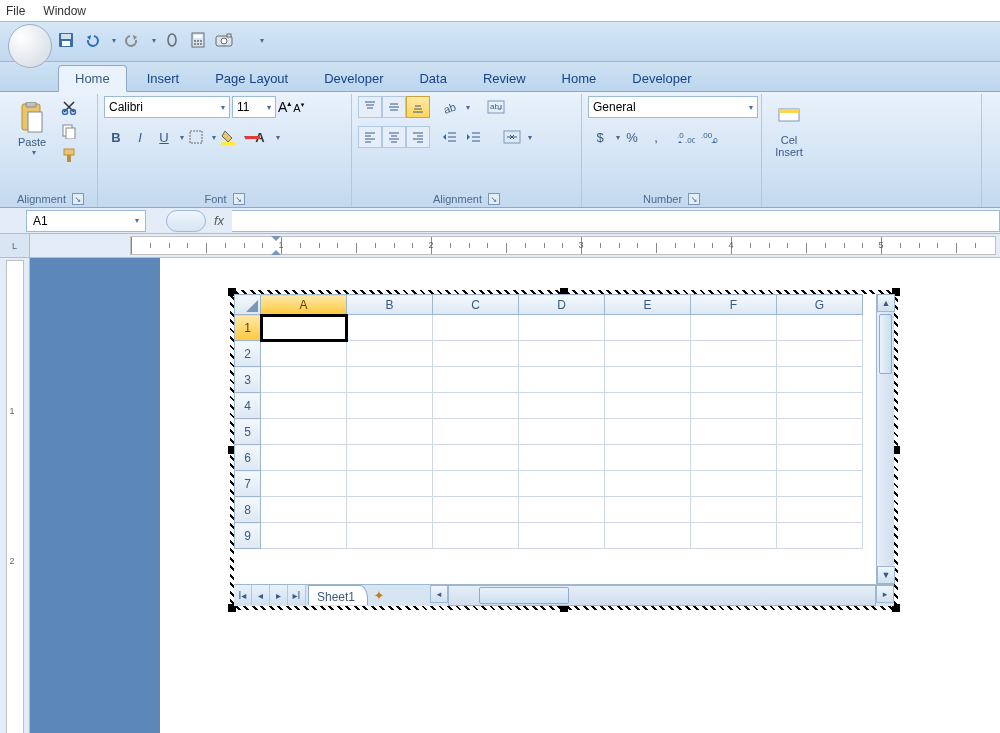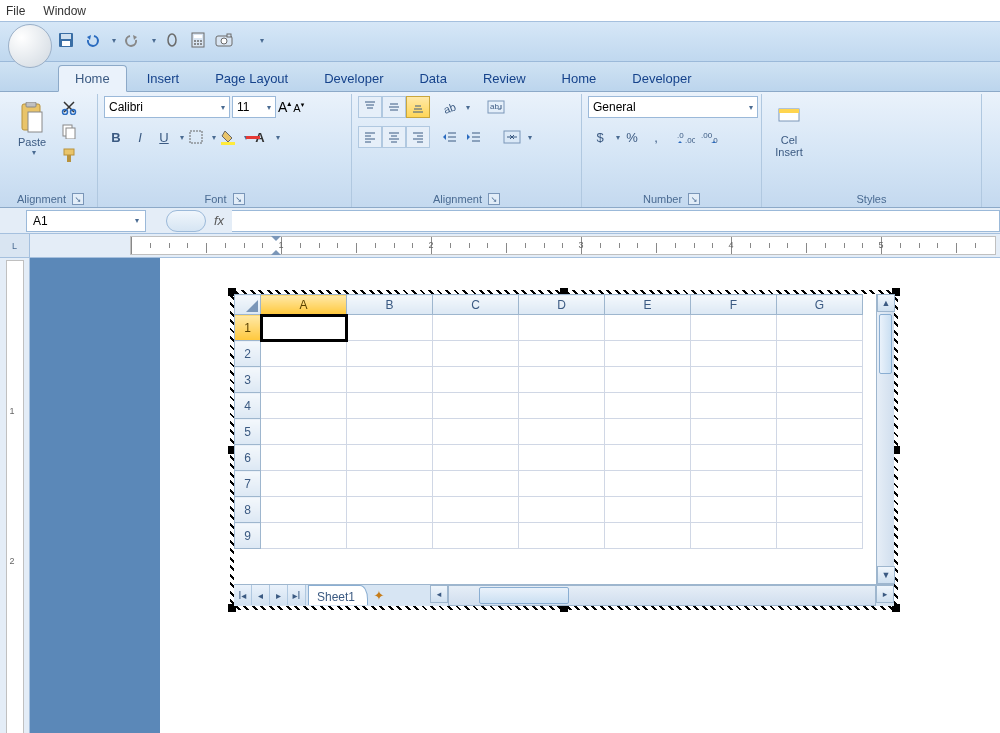--- a/index.html
+++ b/index.html
@@ -379,23 +379,20 @@
         <div class="icon">
             <svg width="26" height="26">
               <rect x="3" y="6" width="20" height="12" fill="#fff" stroke="#7a96b8"></rect>
               <rect x="3" y="6" width="20" height="4" fill="#ffd54f"></rect>
             </svg>
           </div>
         <span>Cel</span>
         <span>Insert</span>
       </div>
     </div>
-    <div class="group-label">
-        <span>Styles</span>
-      </div>
   </div>
 </div>
 
 <div class="formula-bar">
   <div class="name-box">
     <span>A1</span>
     <span class="dropdown-arrow">▾</span>
   </div>
   <div class="fx-area">
     <div style="width:40px;height:22px;background:linear-gradient(#f0f6fc,#d6e5f3);border:1px solid #9bb9d9;border-radius:11px"></div>

